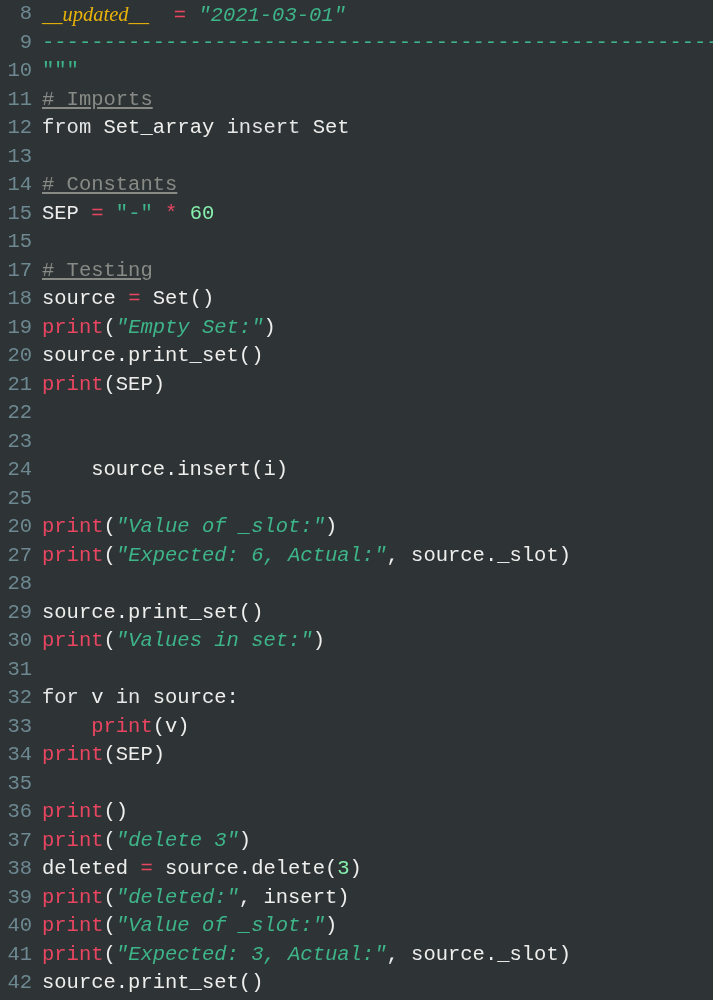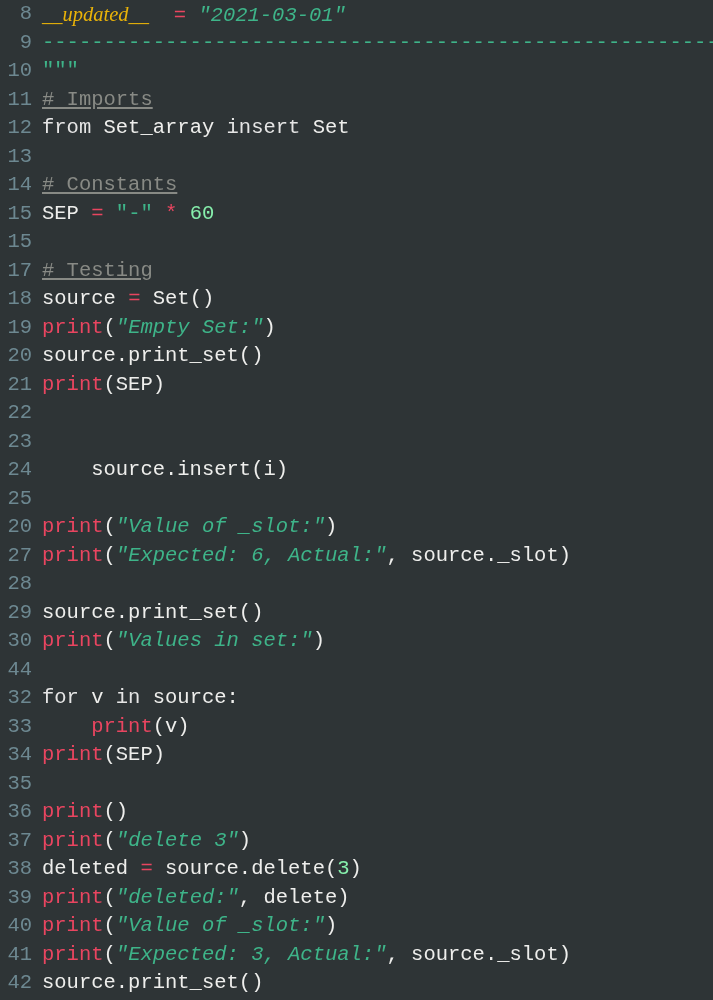--- a/index.html
+++ b/index.html
@@ -137,21 +137,21 @@
       </div>
       <div class="line">
         <div class="line-num">29</div>
         <div class="line-code"><span class="tk-def">source.print_set()</span></div>
       </div>
       <div class="line">
         <div class="line-num">30</div>
         <div class="line-code"><span class="tk-fn">print</span><span class="tk-def">(</span><span class="tk-str-i">"Values in set:"</span><span class="tk-def">)</span></div>
       </div>
       <div class="line">
-        <div class="line-num">44</div>
+        <div class="line-num">31</div>
         <div class="line-code"></div>
       </div>
       <div class="line">
         <div class="line-num">32</div>
         <div class="line-code"><span class="tk-kw">for</span><span class="tk-def"> v </span><span class="tk-kw">in</span><span class="tk-def"> source:</span></div>
       </div>
       <div class="line">
         <div class="line-num">33</div>
         <div class="line-code"><span class="tk-def">    </span><span class="tk-fn">print</span><span class="tk-def">(v)</span></div>
       </div>
@@ -170,21 +170,21 @@
       <div class="line">
         <div class="line-num">37</div>
         <div class="line-code"><span class="tk-fn">print</span><span class="tk-def">(</span><span class="tk-str-i">"delete 3"</span><span class="tk-def">)</span></div>
       </div>
       <div class="line">
         <div class="line-num">38</div>
         <div class="line-code"><span class="tk-def">deleted </span><span class="tk-op">=</span><span class="tk-def"> source.delete(</span><span class="tk-num">3</span><span class="tk-def">)</span></div>
       </div>
       <div class="line">
         <div class="line-num">39</div>
-        <div class="line-code"><span class="tk-fn">print</span><span class="tk-def">(</span><span class="tk-str-i">"deleted:"</span><span class="tk-def">, delete)</span></div>
+        <div class="line-code"><span class="tk-fn">print</span><span class="tk-def">(</span><span class="tk-str-i">"deleted:"</span><span class="tk-def">, insert)</span></div>
       </div>
       <div class="line">
         <div class="line-num">40</div>
         <div class="line-code"><span class="tk-fn">print</span><span class="tk-def">(</span><span class="tk-str-i">"Value of _slot:"</span><span class="tk-def">)</span></div>
       </div>
       <div class="line">
         <div class="line-num">41</div>
         <div class="line-code"><span class="tk-fn">print</span><span class="tk-def">(</span><span class="tk-str-i">"Expected: 3, Actual:"</span><span class="tk-def">, source._slot)</span></div>
       </div>
       <div class="line">

